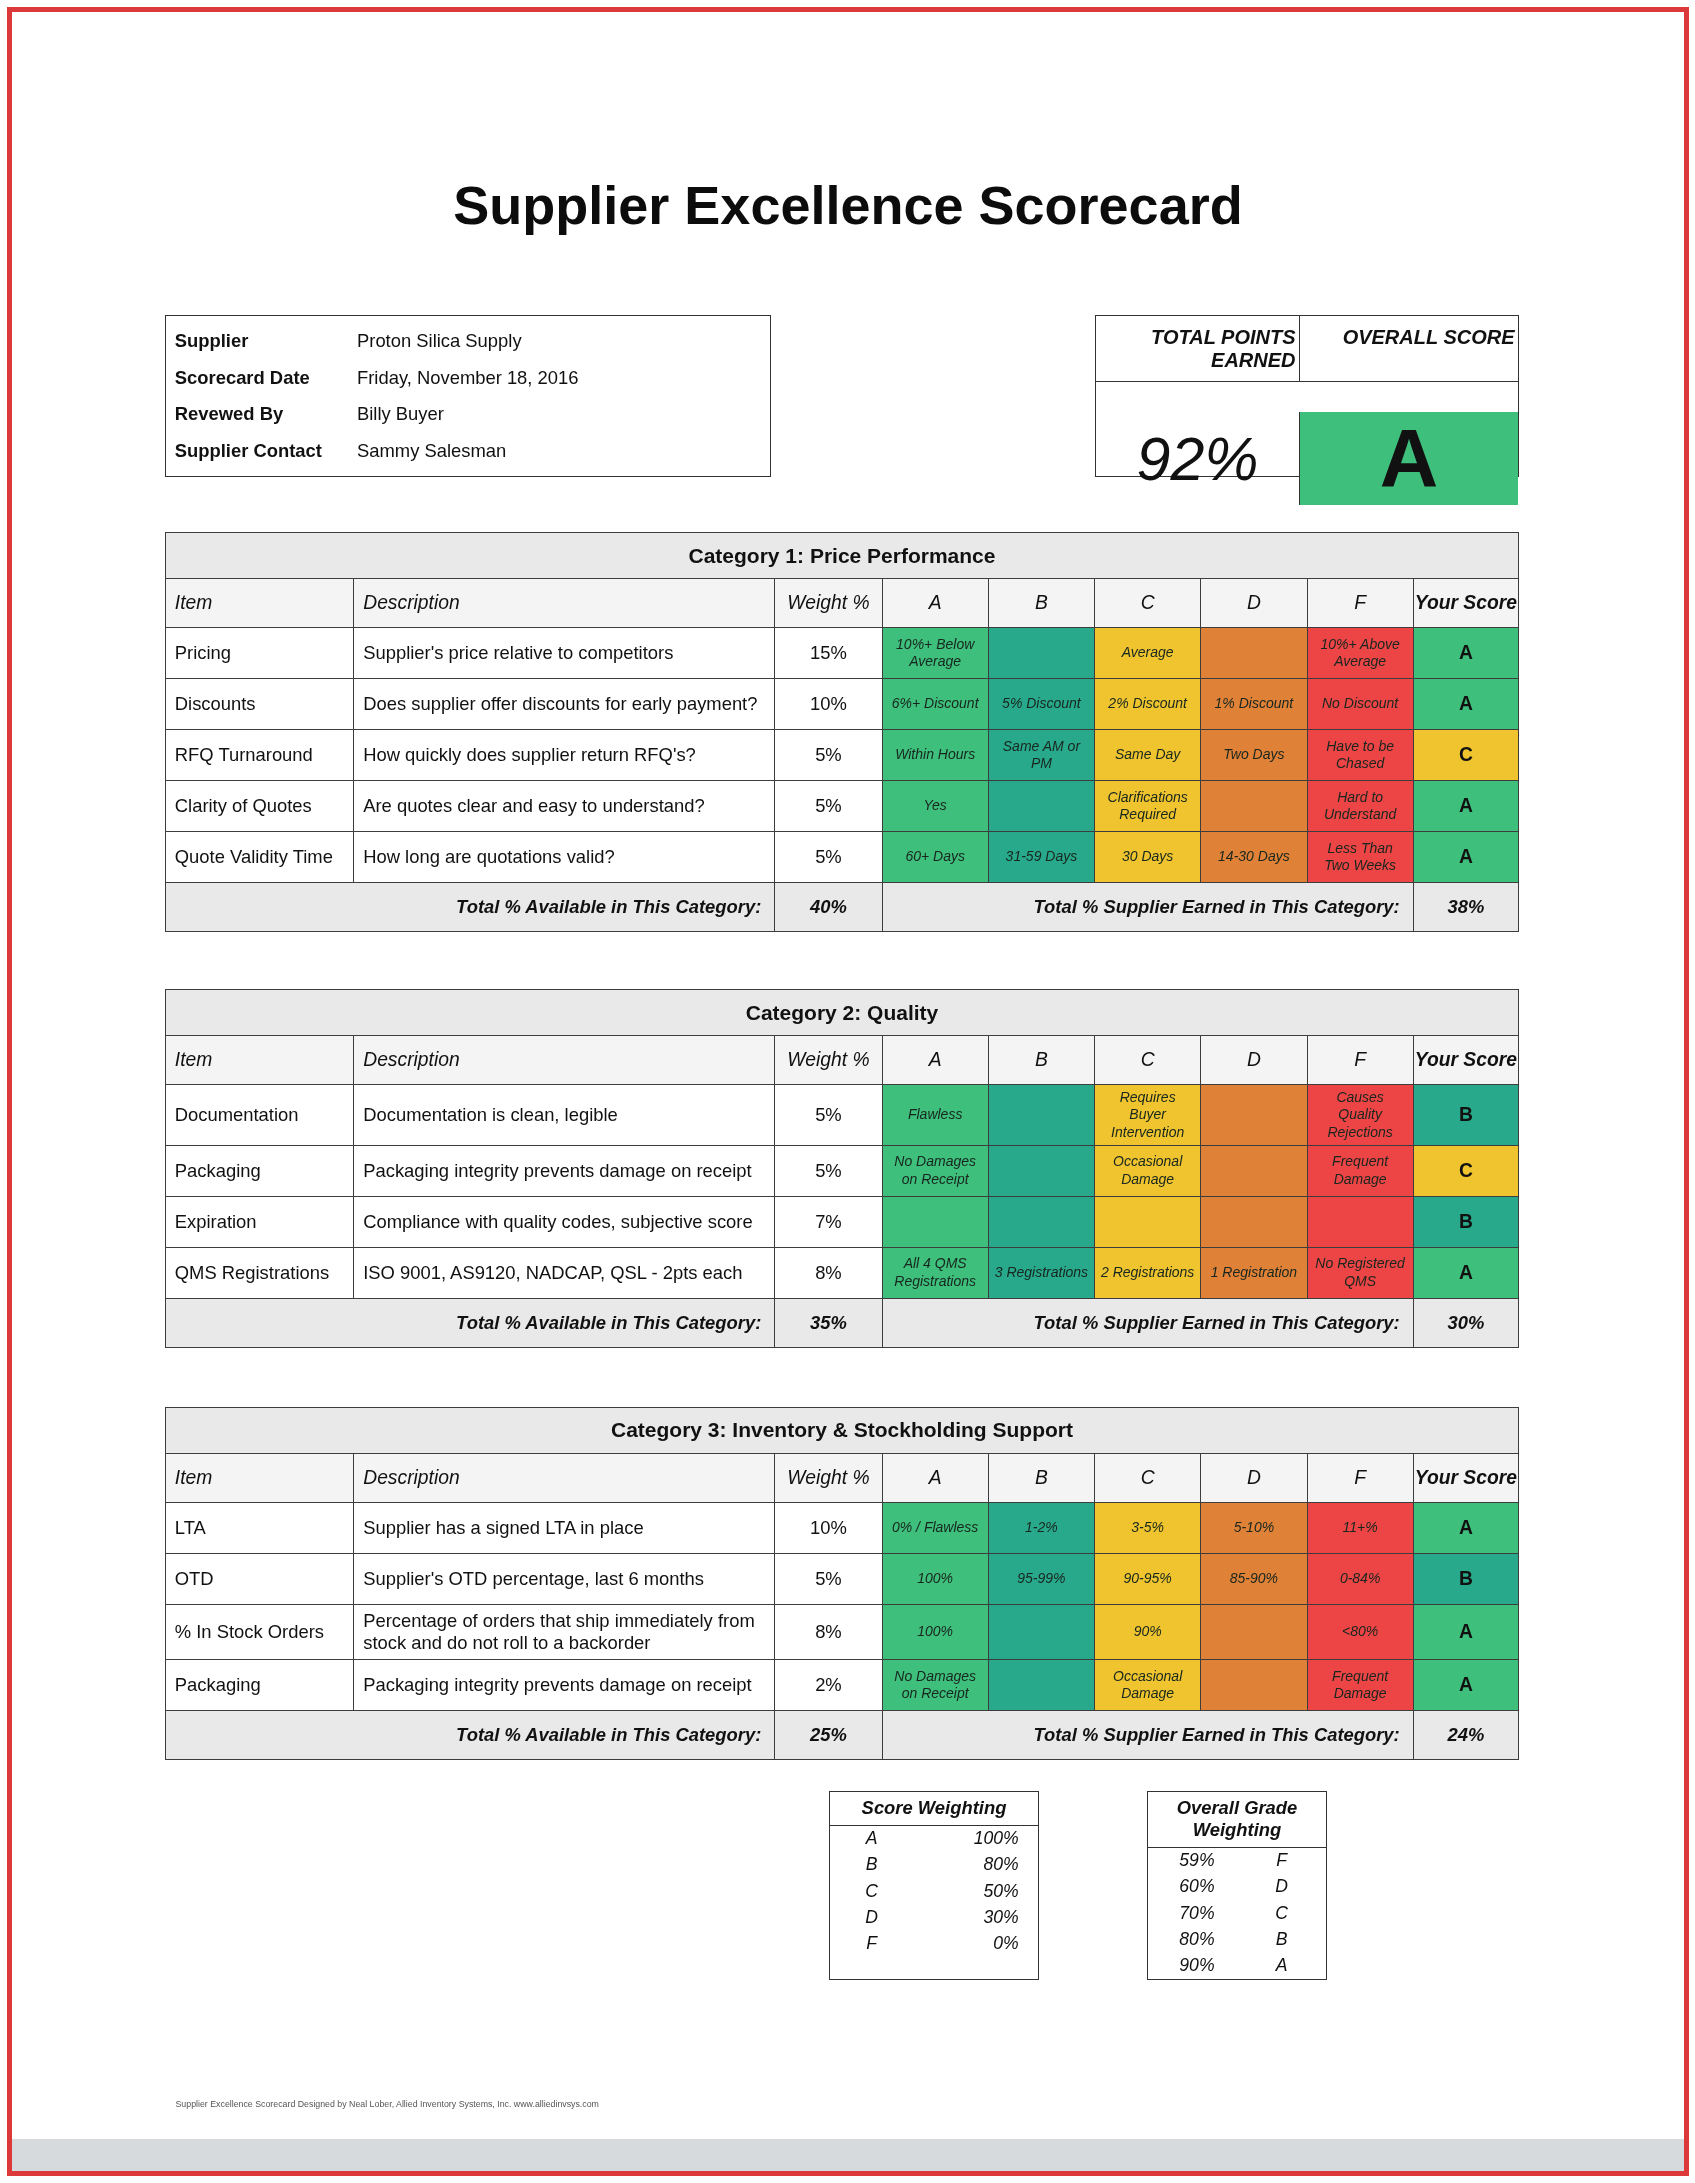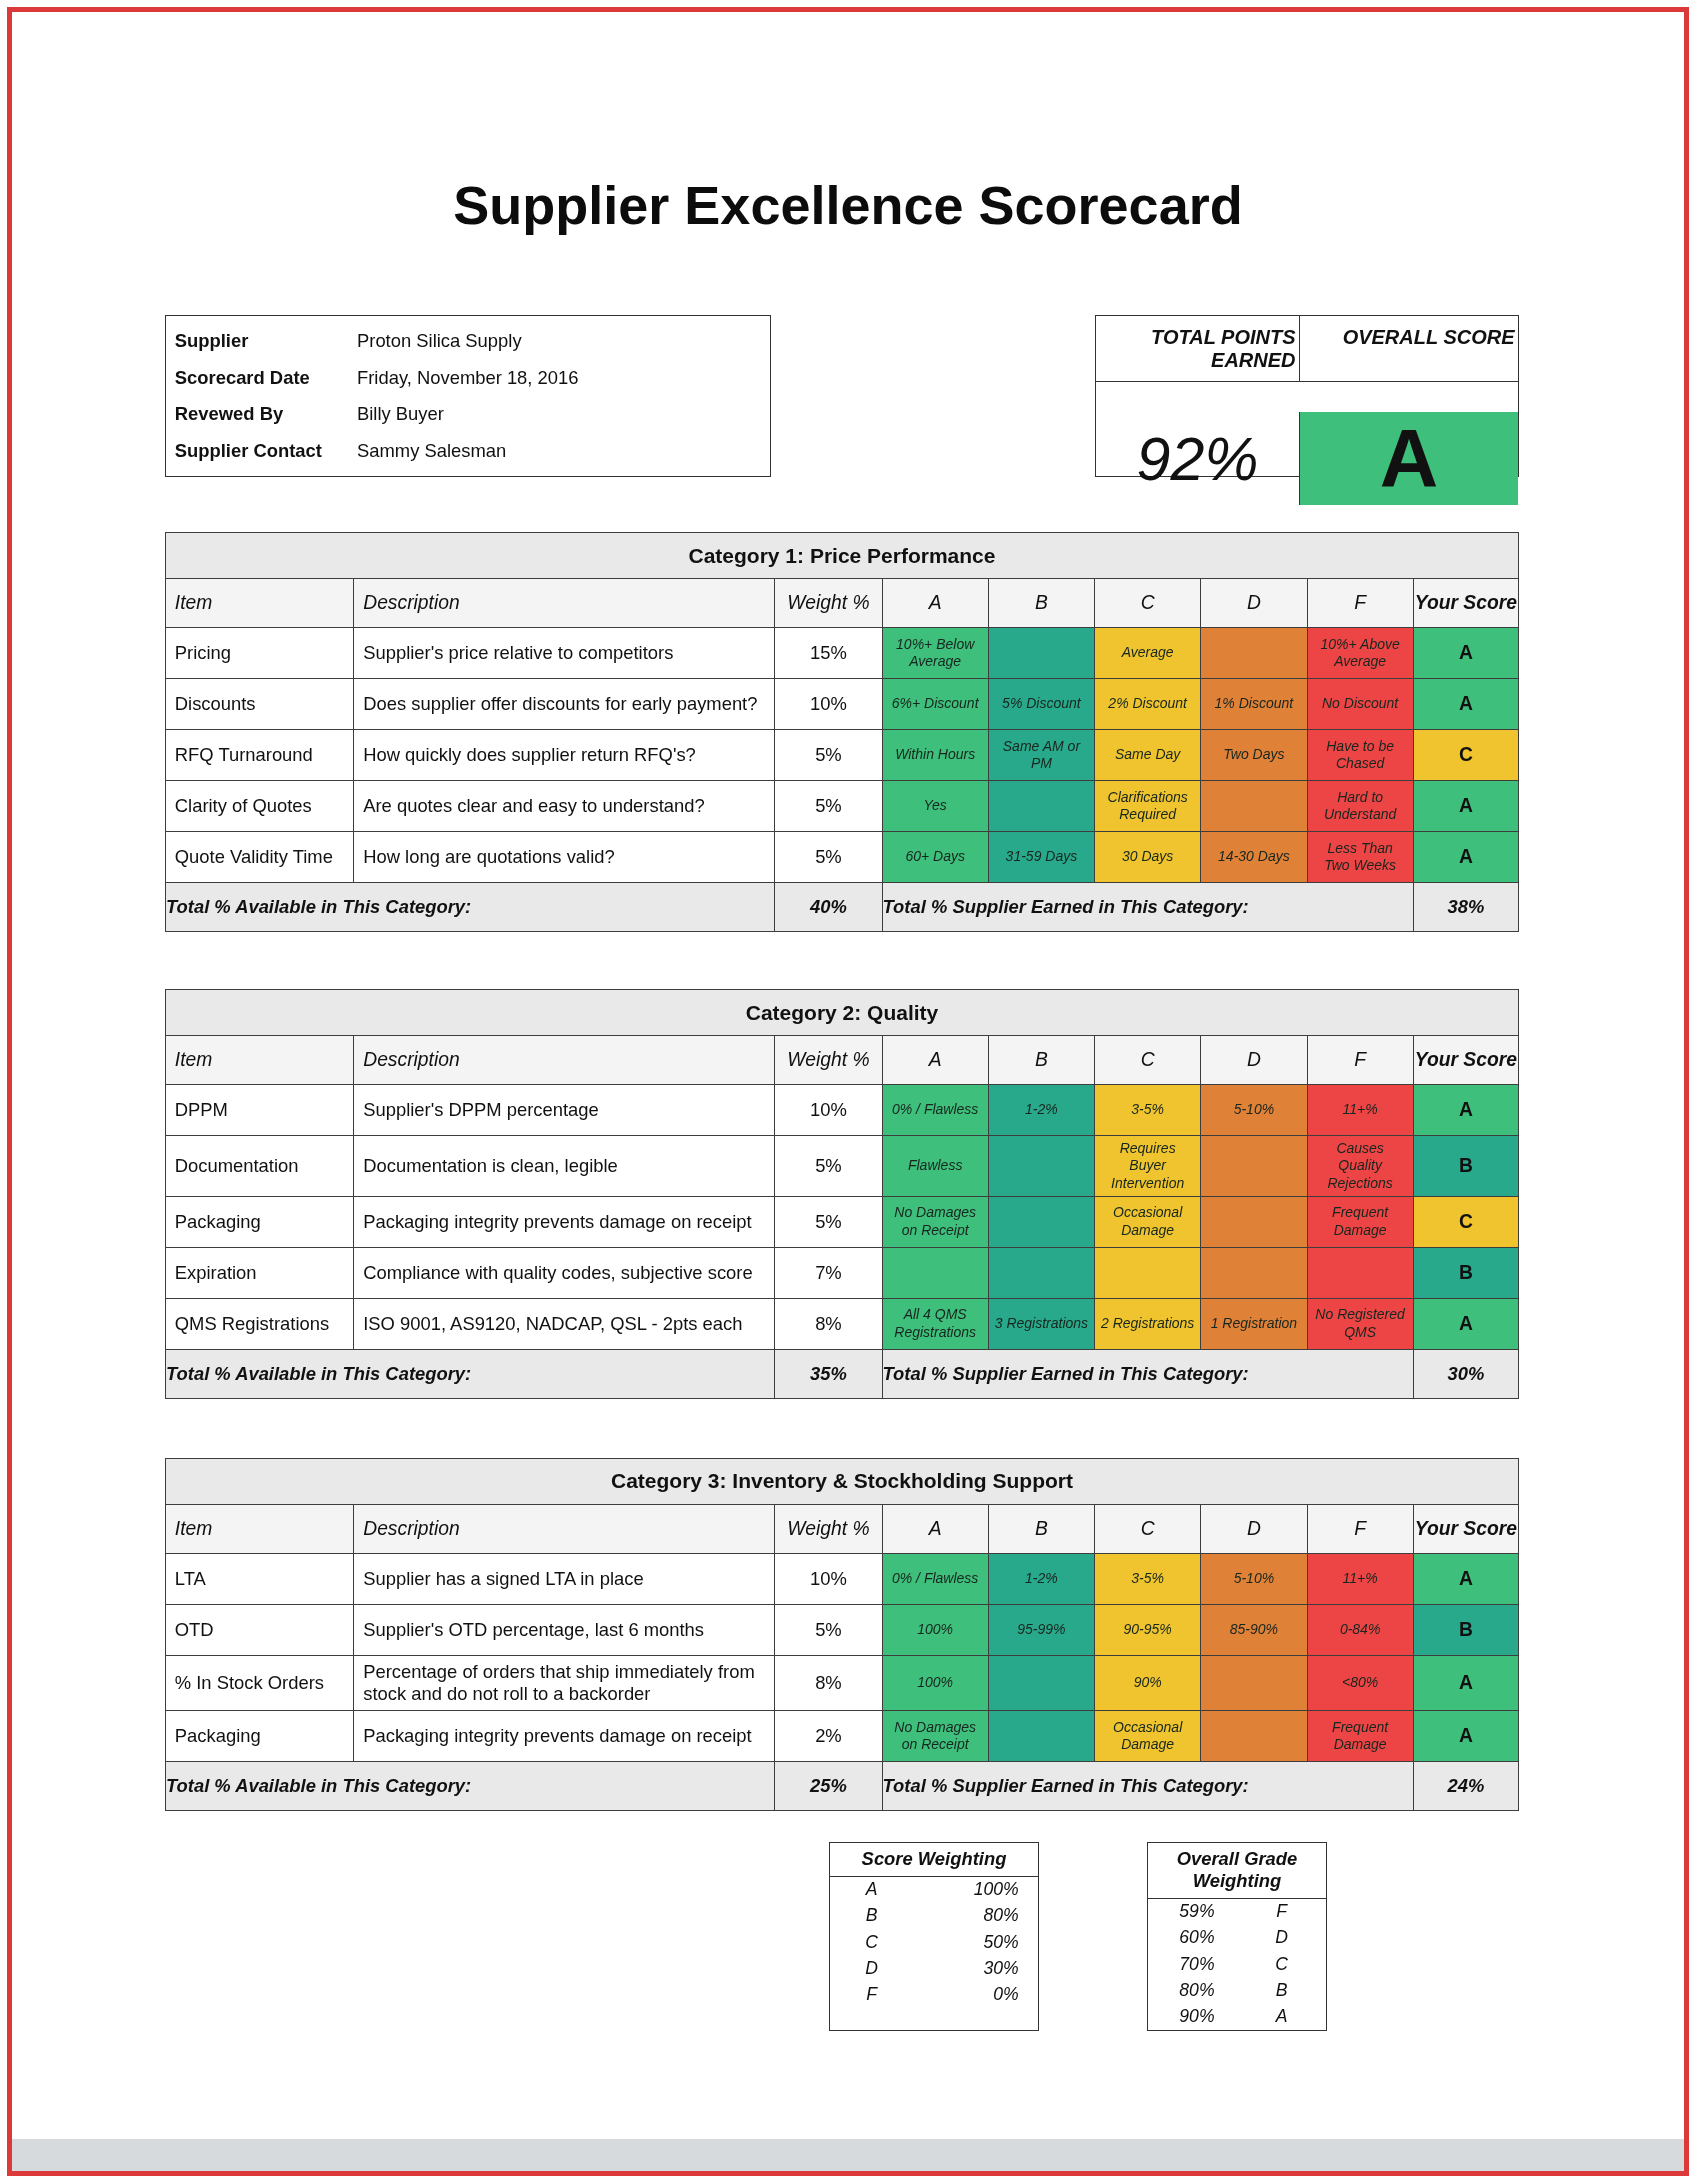--- a/index.html
+++ b/index.html
@@ -37,21 +37,21 @@
   tr.data-row{height:51px;}
   td.item{padding:5.3px 8.8px;font-size:18.4px;}
   td.desc{padding:5.3px 8.8px;font-size:18.4px;}
   td.weight{text-align:center;font-size:18.4px;}
   td.g{font-size:14px;font-style:italic;text-align:center;padding:3.5px 5.3px;line-height:1.25;color:#17261e;}
   .cA{background:var(--green);} .cB{background:var(--teal);} .cC{background:var(--yellow);}
   .cD{background:var(--orange);} .cF{background:var(--red);}
   td.score{font-weight:bold;font-size:19.3px;text-align:center;}
   .grade-A{background:var(--green);} .grade-B{background:var(--teal);} .grade-C{background:var(--yellow);}
   .total-row td{background:var(--band);height:49px;font-style:italic;font-weight:bold;font-size:18.4px;}
-  .t-label{text-align:left;padding-right:13px;}
+  .t-label{text-align:right;padding-right:13px;}
   .t-val{text-align:center;}
   .mt1{margin-top:55px;} .mt2{margin-top:57px;} .mt3{margin-top:59px;}
   
   .weighting-row{display:flex;margin-top:31px;}
   .wt{border:1.8px solid #333;font-size:17.6px;background:#fff;}
   .wt-title{font-weight:bold;font-style:italic;text-align:center;border-bottom:1.8px solid #333;padding:5.3px 7px;font-size:18.4px;}
   .wt-row{display:flex;font-style:italic;padding:2.6px 0;font-size:17.6px;}
   .wt.sw{width:210px;margin-left:664px;}
   .wt.ogw{width:180px;margin-left:108px;}
   .sw .wt-c1{width:40%;text-align:center;}
@@ -212,31 +212,20 @@
         <th class="hl">Description</th>
         <th>Weight %</th>
         <th>A</th>
         <th>B</th>
         <th>C</th>
         <th>D</th>
         <th>F</th>
         <th class="h-score">Your Score</th>
       </tr>
       <tr class="data-row">
-        <td class="item">DPPM</td>
-        <td class="desc">Supplier's DPPM percentage</td>
-        <td class="weight">10%</td>
-        <td class="g cA">0% / Flawless</td>
-        <td class="g cB">1-2%</td>
-        <td class="g cC">3-5%</td>
-        <td class="g cD">5-10%</td>
-        <td class="g cF">11+%</td>
-        <td class="score grade-A">A</td>
-      </tr>
-      <tr class="data-row">
         <td class="item">Documentation</td>
         <td class="desc">Documentation is clean, legible</td>
         <td class="weight">5%</td>
         <td class="g cA">Flawless</td>
         <td class="g cB"></td>
         <td class="g cC">Requires Buyer Intervention</td>
         <td class="g cD"></td>
         <td class="g cF">Causes Quality Rejections</td>
         <td class="score grade-B">B</td>
       </tr>

